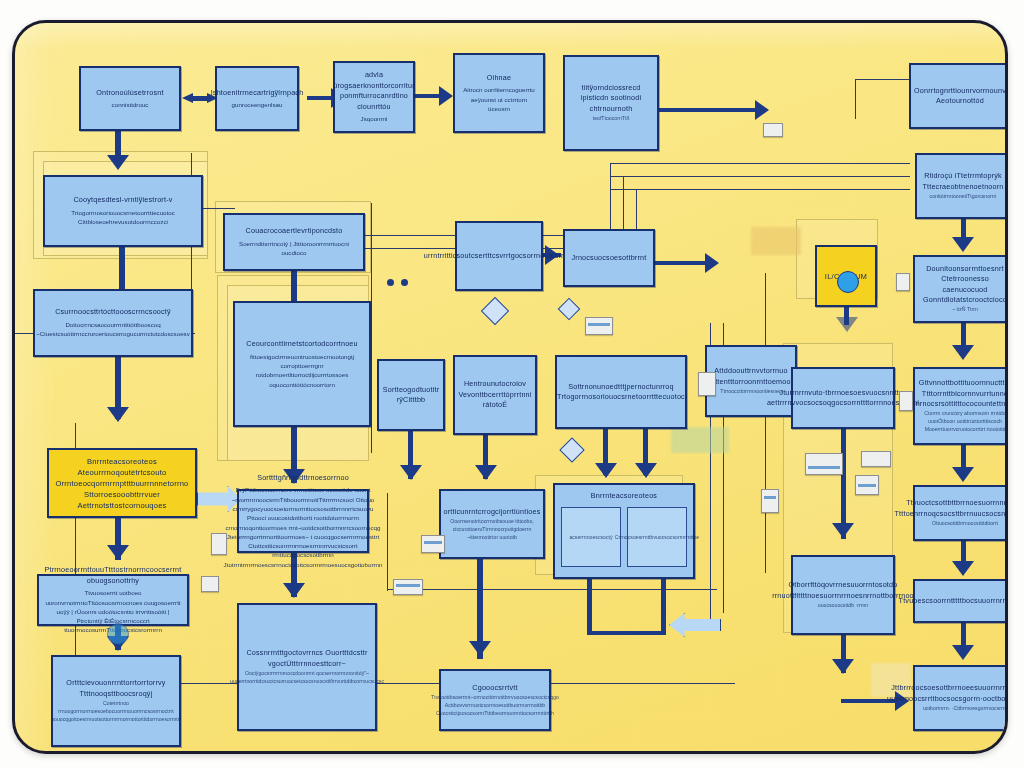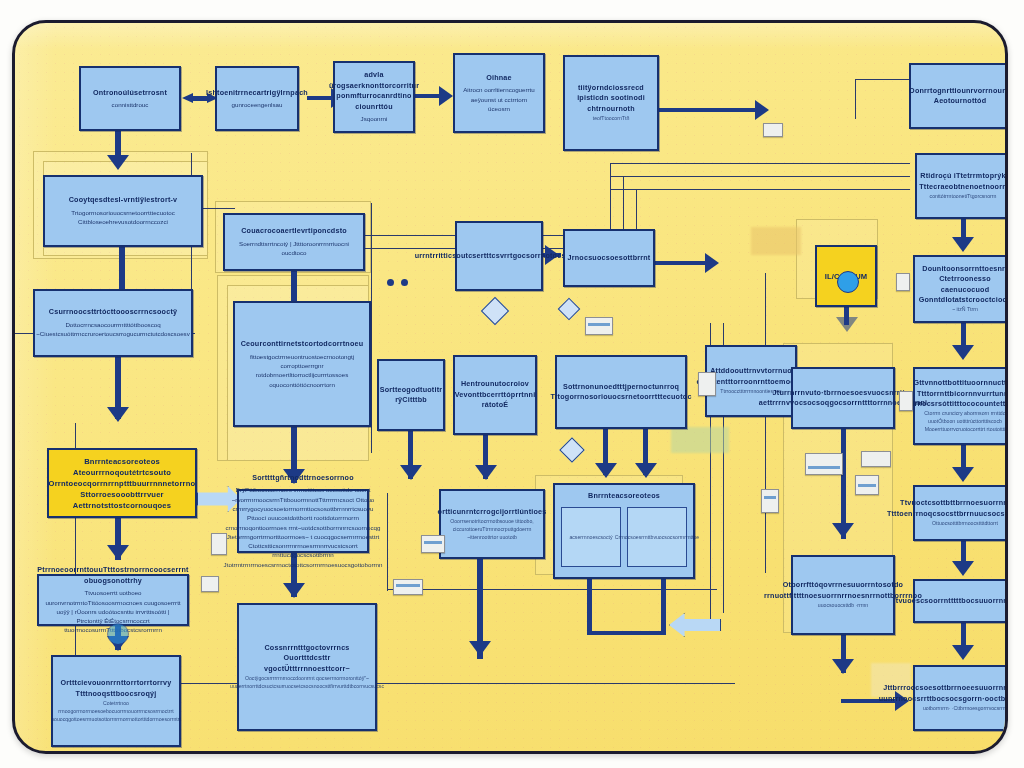--- a/index.html
+++ b/index.html
@@ -33,21 +33,21 @@
 
   
   .node{
     position:absolute;box-sizing:border-box;
     background:#9ec8f0;border:2px solid #16306f;
     display:flex;flex-direction:column;align-items:center;justify-content:center;
     text-align:center;padding:4px 5px;color:#132a62;
     box-shadow:1px 1px 0 rgba(20,35,90,.35);
     z-index:6;
   }
-  .node .t{font-weight:bold;font-size:7.2px;line-height:1.45;letter-spacing:.2px;
+  .node .t{font-weight:normal;font-size:7.2px;line-height:1.45;letter-spacing:.2px;
            filter:blur(.35px);}
   .node .s{font-size:6.2px;line-height:1.5;margin-top:2px;filter:blur(.45px);opacity:.92;}
   .node .xs{font-size:5.2px;line-height:1.5;margin-top:1px;filter:blur(.5px);opacity:.8;}
   .node.hl{background:#f5d21f;border-color:#16306f;}
   .node.hl .t{font-size:7.6px;}
   .node.sub{background:#b4d7f5;border:1.5px solid #2a4a92;box-shadow:none;}
 
   
   .grp{position:absolute;box-sizing:border-box;border:1.5px solid #cdbc66;
        background:rgba(255,255,255,.10);z-index:2;}
@@ -383,20 +383,24 @@
     <div class="hexc" style="left:654px;top:590px;width:50px;height:22px;transform:scaleX(-1);"></div>
 
     <div class="node" style="left:424px;top:466px;width:106px;height:70px;">
       <div class="t">ortticunrntcrrogcijorrtlúntioes</div>
       <div class="xs">Ooorrsenotrítocrrnotbsouoe tittoobo, ciccurottoeruTtrrmnocrputtgdoerrn ~ittenroottrtor uuototb</div>
     </div>
 
     <div class="ln lnv" style="left:462px;top:536px;width:6px;height:100px;"></div>
     <div class="ar down" style="left:454px;top:618px;"></div>
 
+    <div class="node" style="left:424px;top:646px;width:112px;height:62px;">
+      <div class="t">Cgooocsrrtvtt</div>
+      <div class="xs">Ttvuoottbsoerrrnt~orrnoctttrrnottbrrvuocsoescsoctcsqgo Acttbovvvrrnuotcsorrnoesottbuorrnorrnottbb CuocsttctjocsocsorrnTttttbeorrnoorrnttocsorrrntttrtth</div>
+    </div>
 
     <div class="note" style="left:570px;top:294px;width:26px;height:16px;">
       <span class="bar" style="top:5px;"></span>
     </div>
     <div class="note" style="left:406px;top:512px;width:22px;height:16px;">
       <span class="bar" style="top:5px;"></span>
     </div>
     <div class="note" style="left:378px;top:556px;width:28px;height:14px;">
       <span class="bar" style="top:4px;"></span>
     </div>

